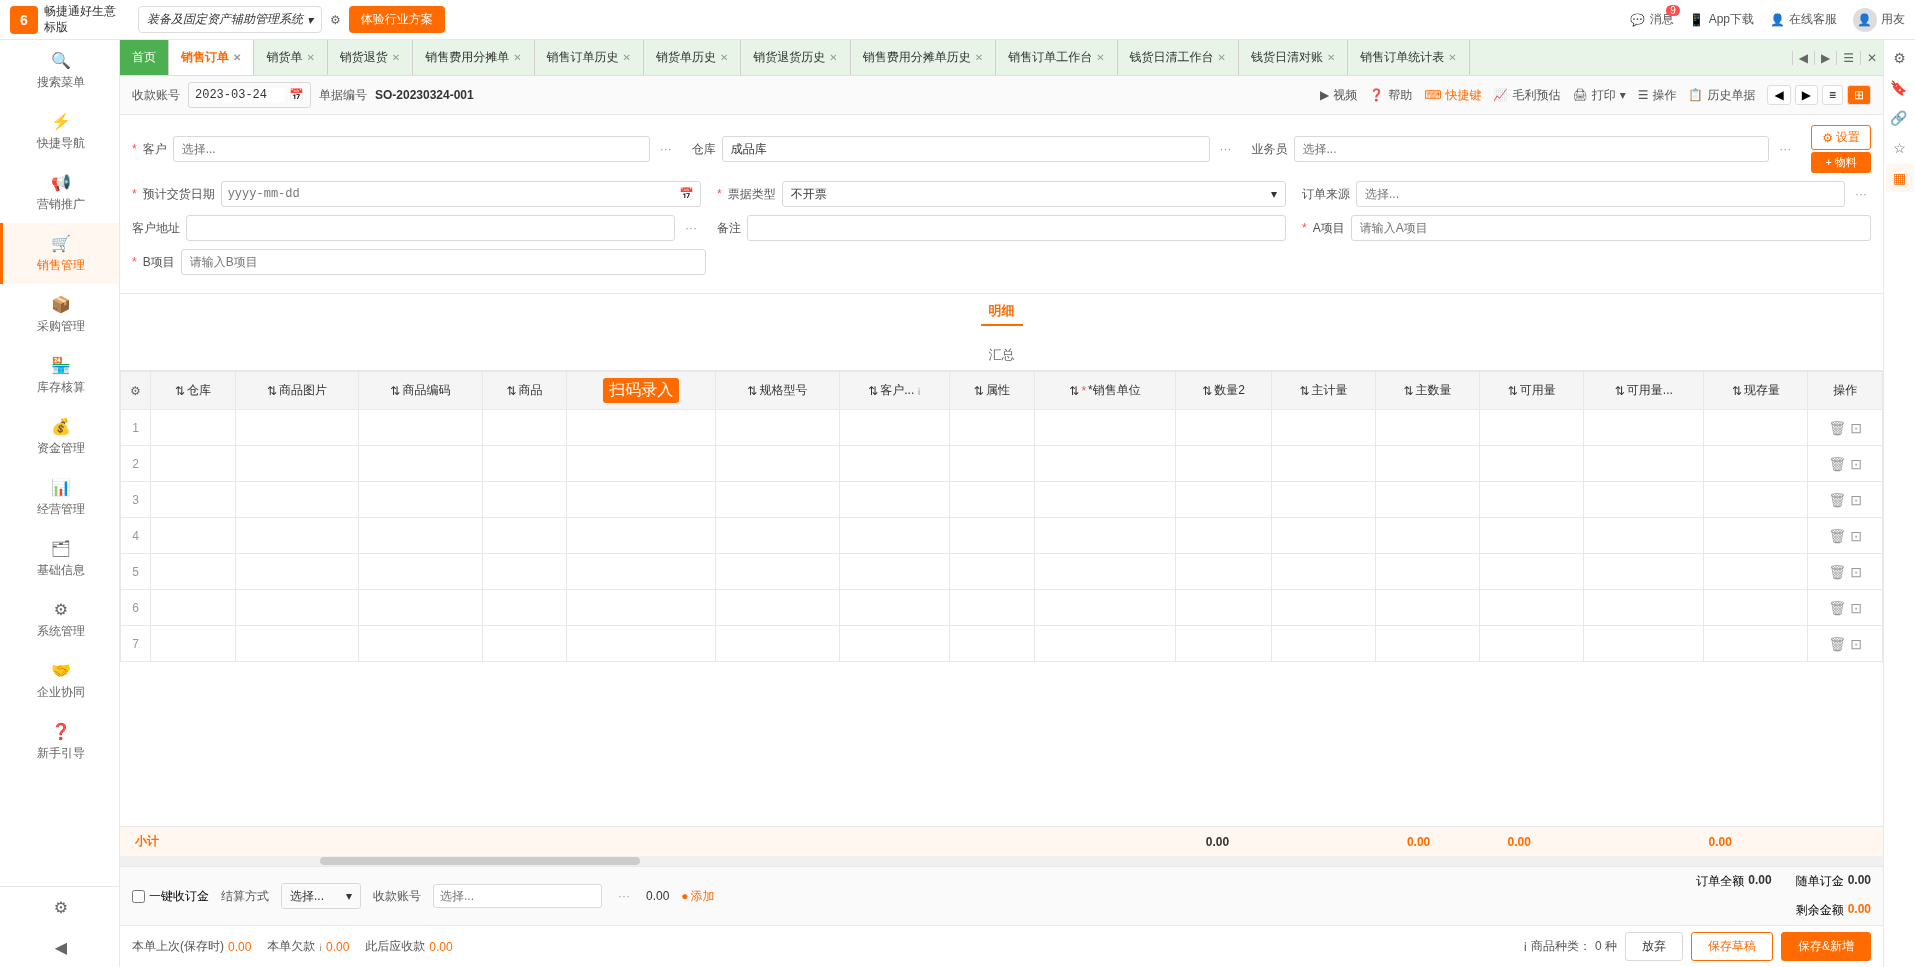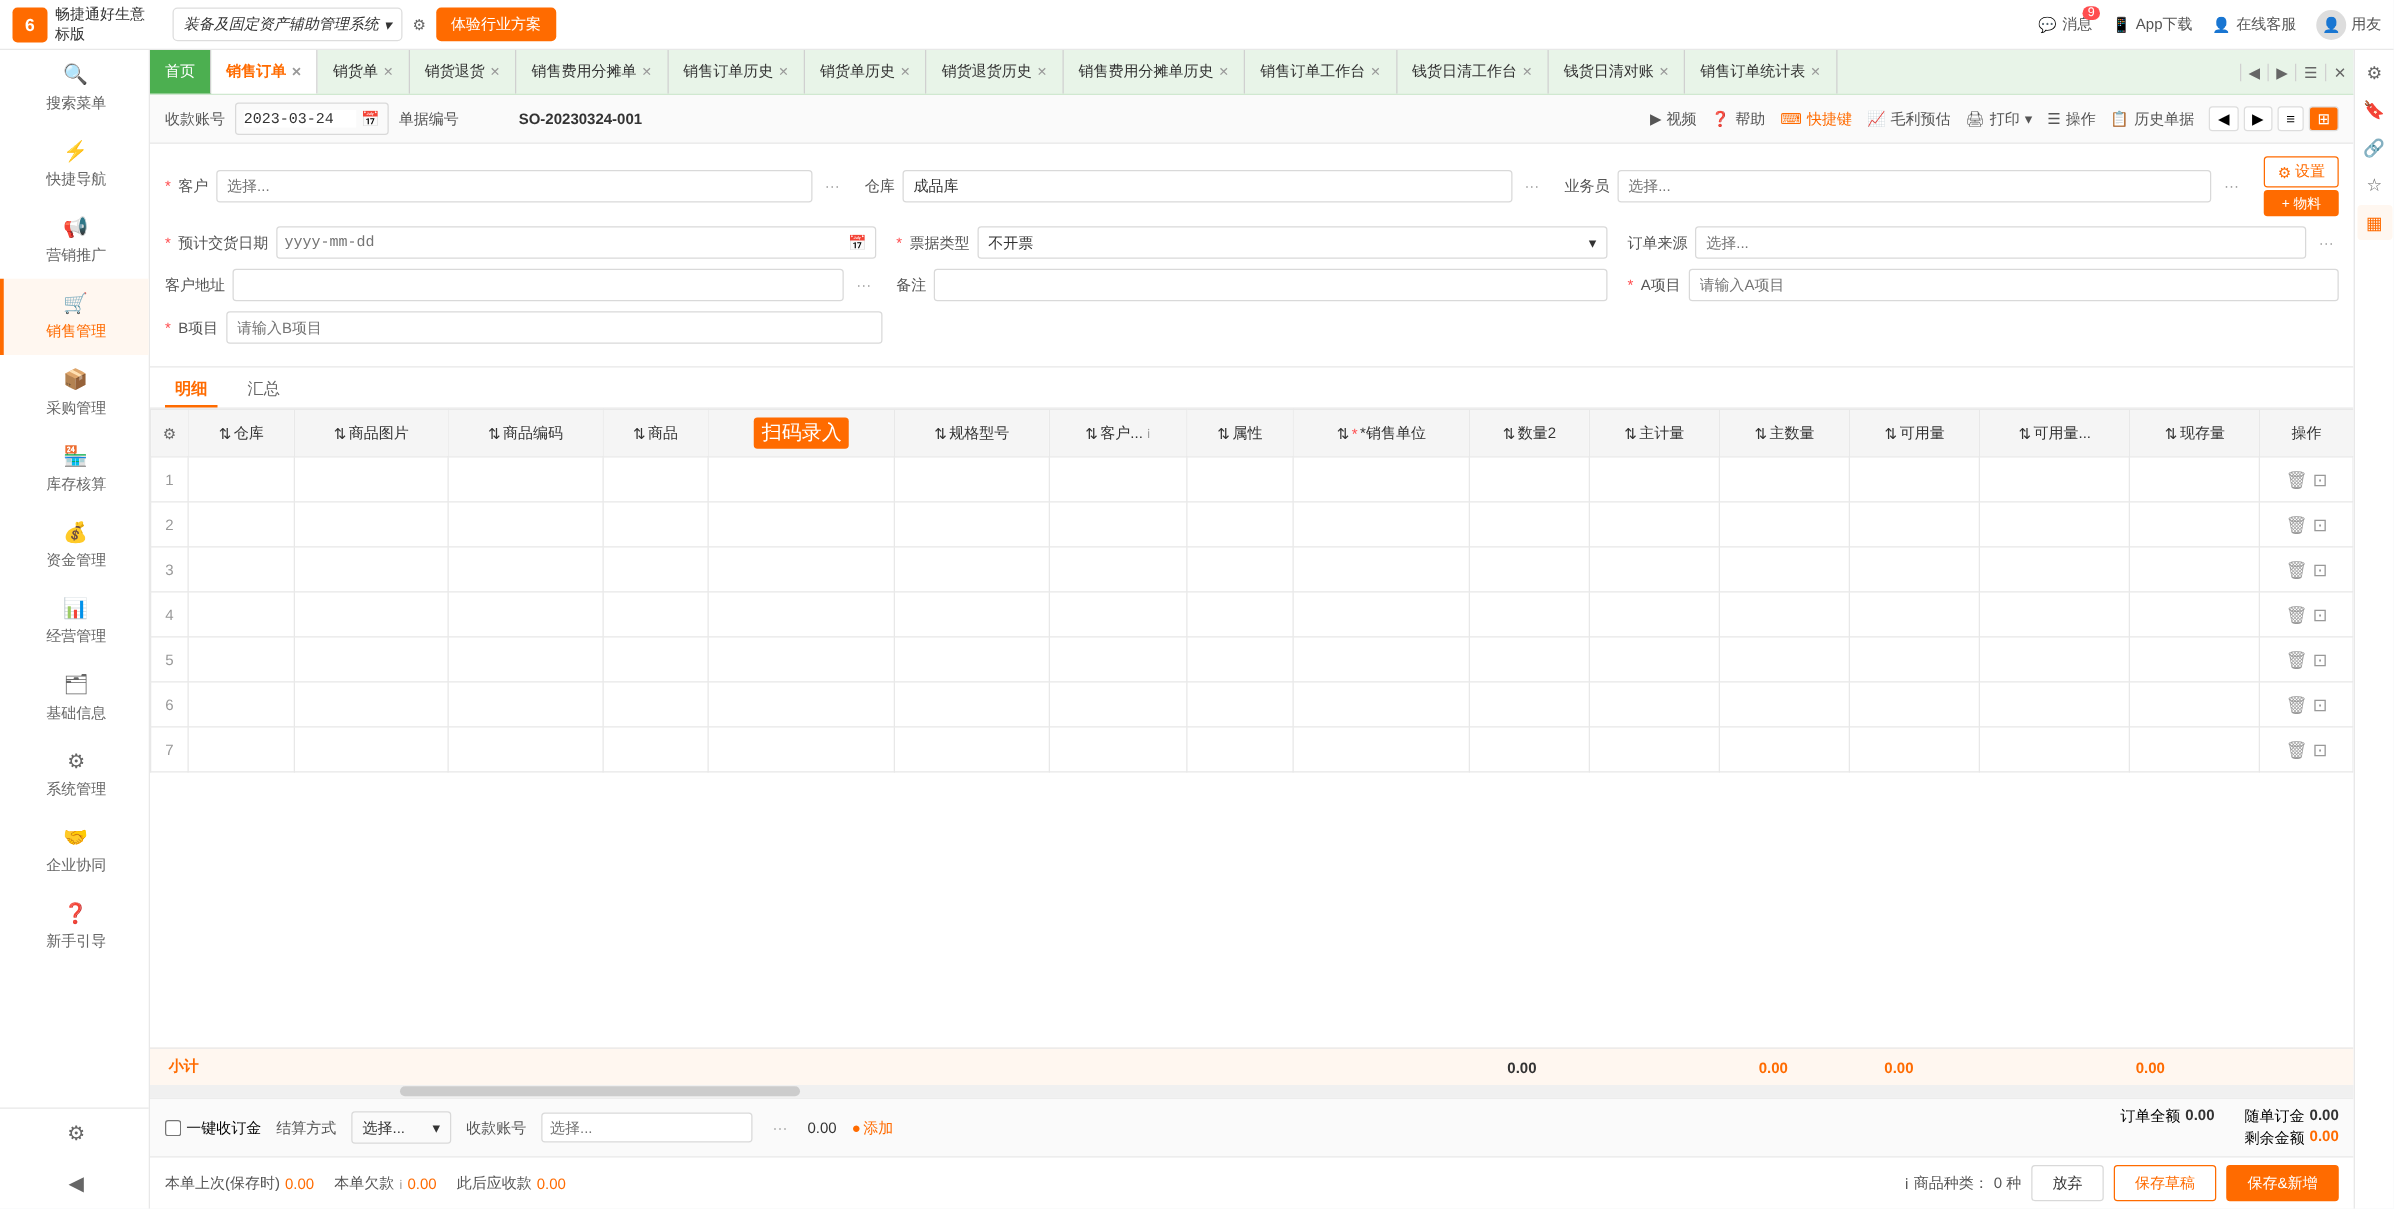--- a/index.html
+++ b/index.html
@@ -286,20 +286,21 @@
       display: flex;
       flex-direction: column;
       overflow: hidden;
     }
     .table-tabs {
       display: flex;
       align-items: center;
       padding: 4px 12px 0;
       border-bottom: 1px solid #e8e8e8;
       gap: 16px;
+      flex-direction: column;
     }
     .table-tab {
       padding: 4px 8px;
       cursor: pointer;
       color: #666;
       font-size: 13px;
       border-bottom: 2px solid transparent;
     }
     .table-tab.active {
       color: #ff6b00;
@@ -399,21 +400,21 @@
       cursor: pointer;
       display: flex;
       align-items: center;
       gap: 2px;
     }
     .bottom-right-summary {
       margin-left: auto;
       display: flex;
       flex-direction: column;
       align-items: flex-end;
-      gap: 0;
+      gap: 12px;
     }
     .summary-row {
       display: flex;
       gap: 24px;
       font-size: 12px;
     }
     .summary-item {
       display: flex;
       gap: 4px;
     }
@@ -656,21 +657,21 @@
     <div class="form-area">
 
       <div class="form-toolbar">
         <div style="display:flex;align-items:center;gap:8px;flex:1;">
           <span class="form-label">收款账号</span>
           <div class="date-input-wrapper">
             <input class="date-input" type="text" value="2023-03-24" style="">
             <span>📅</span>
           </div>
           <span class="form-label">单据编号</span>
-          <span style="color:#333;font-weight:bold;margin-left:40px;">SO-20230324-001</span>
+          <span style="color:#333;font-weight:bold;">SO-20230324-001</span>
         </div>
         <div style="display:flex;align-items:center;gap:12px;">
           <div class="toolbar-item">
             <span>▶</span>
             <span>视频</span>
           </div>
           <div class="toolbar-item">
             <span>❓</span>
             <span>帮助</span>
           </div>

